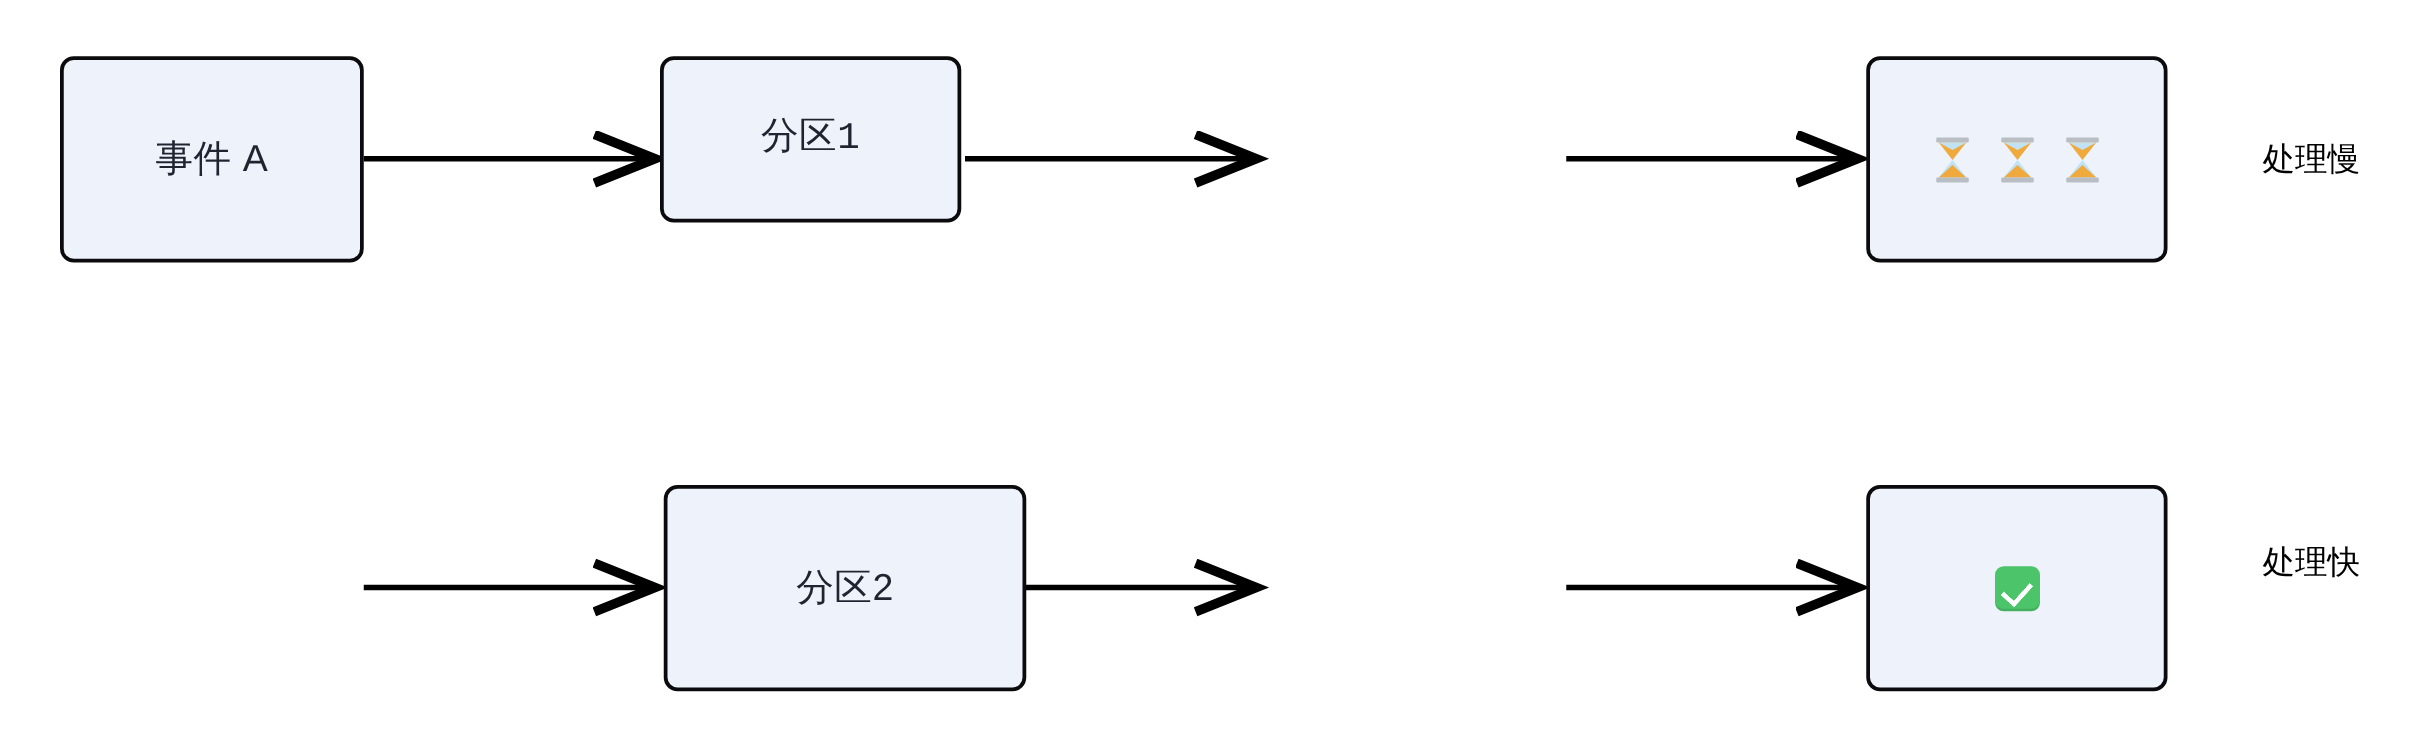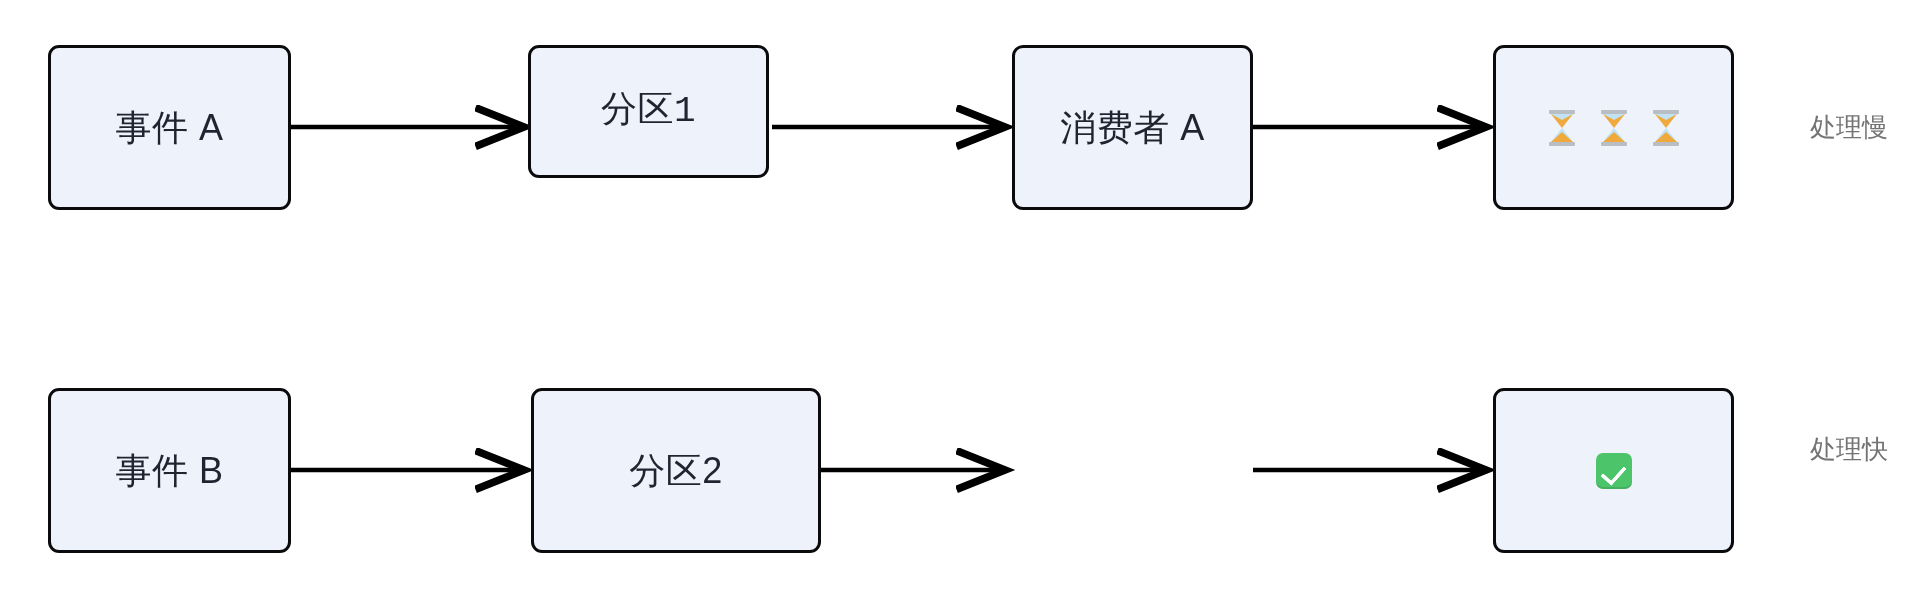--- a/index.html
+++ b/index.html
@@ -36,21 +36,21 @@
     font-size: 28px;
     line-height: 1;
     letter-spacing: 0.5px;
     white-space: nowrap;
     user-select: none;
   }
 
   .node-label {
     display: block;
     color: #1f2430;
-    font-size: 36px;
+    font-size: 30px;
     line-height: 1.1;
     white-space: nowrap;
   }
 
   
   .glyph-row {
     display: flex;
     align-items: center;
     justify-content: center;
     gap: 26px;
@@ -129,21 +129,21 @@
     height: 19px;
     border-right: 4px solid #ffffff;
     border-bottom: 4px solid #ffffff;
     transform: rotate(42deg);
     border-radius: 1px;
   }
 
   
   .side-label {
     position: absolute;
-    color: #737373;
+    color: #000000;
     font-size: 26px;
     line-height: 1;
     white-space: nowrap;
     user-select: none;
   }
 
   
   #edges {
     position: absolute;
     left: 0;
@@ -175,23 +175,20 @@
   </svg>
 
   <div class="node" style="left:48px;  top:45px;  width:243px; height:165px;">
     <span class="node-label">事件 A</span>
   </div>
 
   <div class="node" style="left:528px; top:45px;  width:241px; height:133px;font-family:Liberation Mono, monospace;">
     <span class="node-label">分区1</span>
   </div>
 
-  <div class="node" style="left:1012px; top:45px; width:241px; height:165px;">
-    <span class="node-label">消费者 A</span>
-  </div>
 
   <div class="node" style="left:1493px; top:45px; width:241px; height:165px;">
     <span class="glyph-row">
       <span class="hourglass">
         <span class="cap top"></span>
           <span class="bulb up"></span>
         <span class="bulb dn"></span>
           <span class="cap bot"></span>
       </span>
       <span class="hourglass">
@@ -204,23 +201,20 @@
         <span class="cap top"></span>
           <span class="bulb up"></span>
         <span class="bulb dn"></span>
           <span class="cap bot"></span>
       </span>
     </span>
   </div>
 
   <div class="side-label" style="left:1810px; top:114px;">处理慢</div>
 
-  <div class="node" style="left:48px;  top:388px; width:243px; height:165px;">
-    <span class="node-label">事件 B</span>
-  </div>
 
   <div class="node" style="left:531px; top:388px; width:290px; height:165px;">
     <span class="node-label">分区2</span>
   </div>
 
 
   <div class="node" style="left:1493px; top:388px; width:241px; height:165px;">
     <span class="glyph-row">
       <span class="checkbox-glyph"></span>
     </span>

